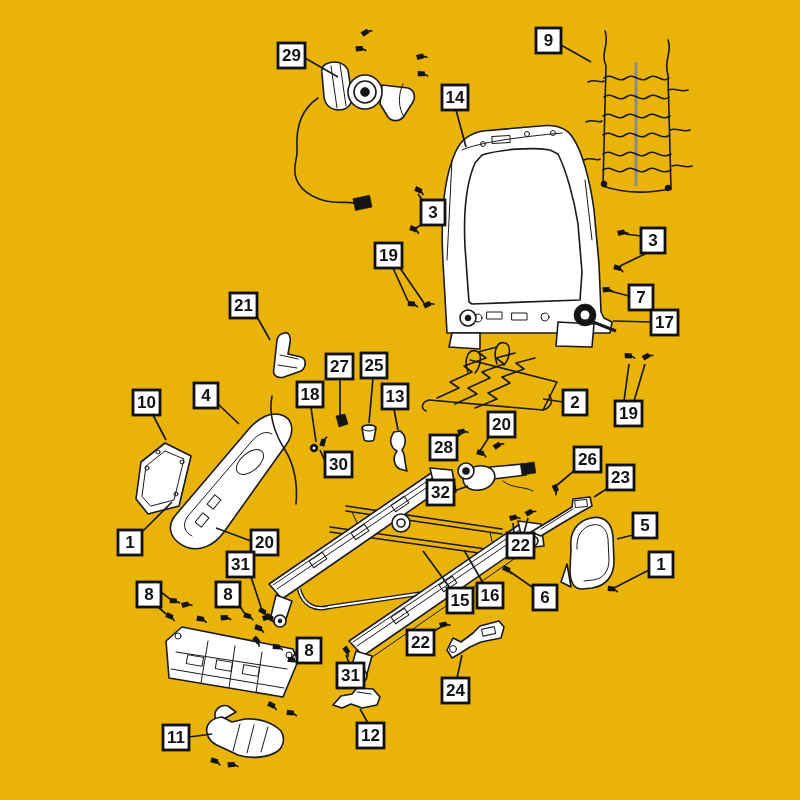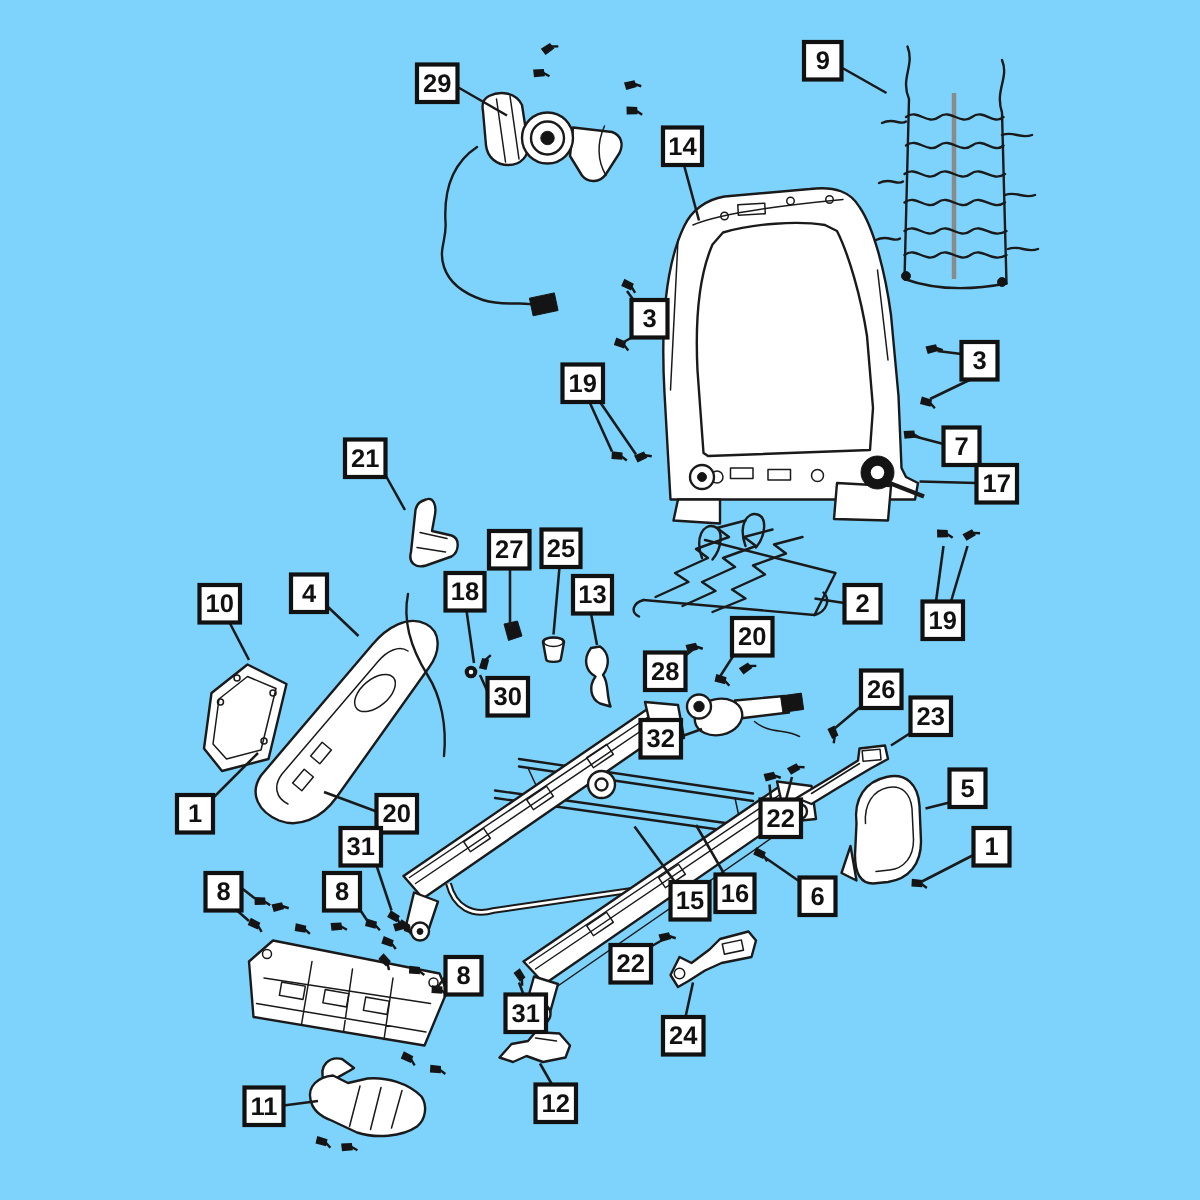--- a/index.html
+++ b/index.html
@@ -1,16 +1,16 @@
 <!DOCTYPE html>
 <html><head>
 <meta charset="utf-8">
 <style>
   html,body{margin:0;padding:0;background:#fff;}
-  .stage{position:relative;width:800px;height:800px;background:#7dd3fc;overflow:hidden;
+  .stage{position:relative;width:800px;height:800px;background:#eab308;overflow:hidden;
          font-family:"Liberation Sans",sans-serif;}
   svg{display:block;}
   .part{fill:#ffffff;stroke:#1a1a1a;stroke-width:1.6;stroke-linejoin:round;stroke-linecap:round;}
   .wire{fill:none;stroke:#1a1a1a;stroke-width:1.6;stroke-linejoin:round;stroke-linecap:round;}
   .thin{fill:none;stroke:#1a1a1a;stroke-width:1;stroke-linejoin:round;stroke-linecap:round;}
   .dark{fill:#141414;stroke:#141414;stroke-width:.6;}
   .ld{fill:none;stroke:#1a1a1a;stroke-width:1.7;}
   .cb{fill:#ffffff;stroke:#111111;stroke-width:2.8;}
   .ct{font:700 17px "Liberation Sans",sans-serif;fill:#111111;text-anchor:middle;}
 </style>

